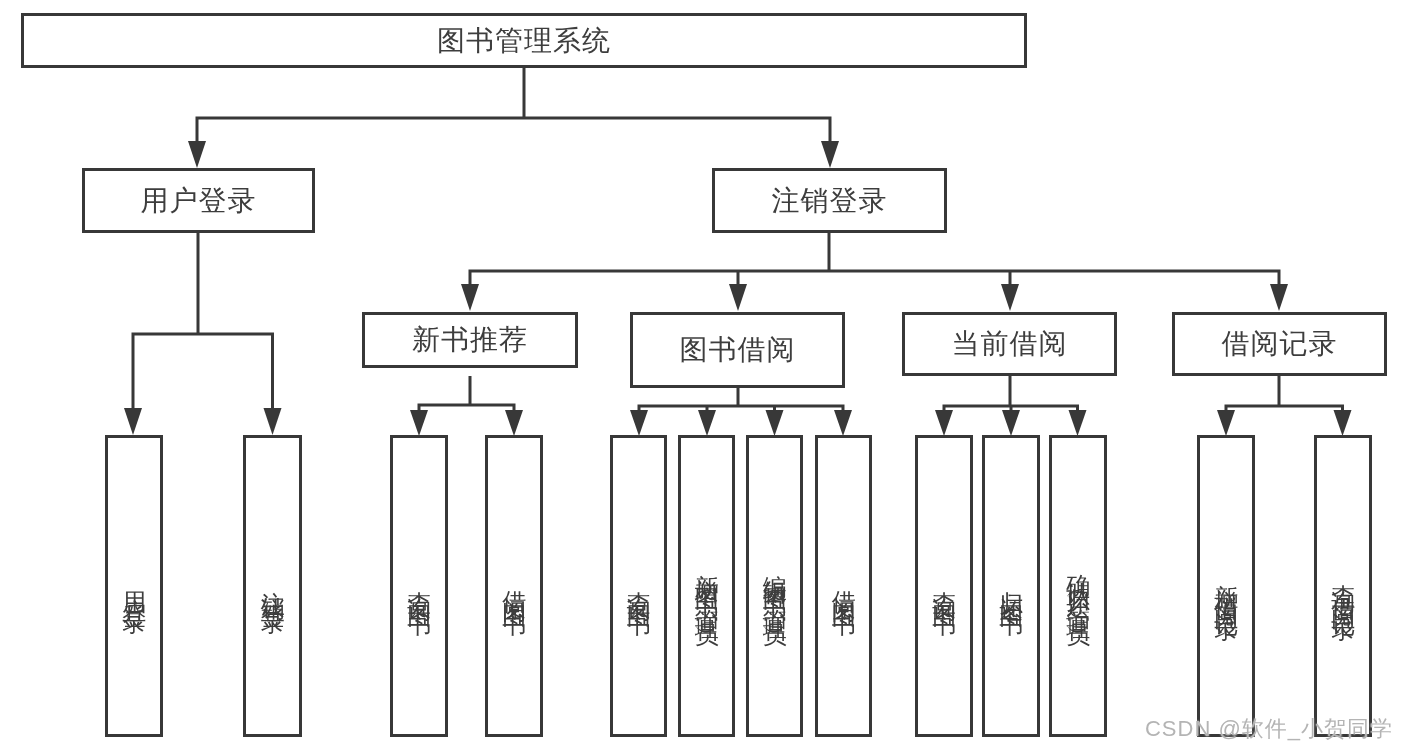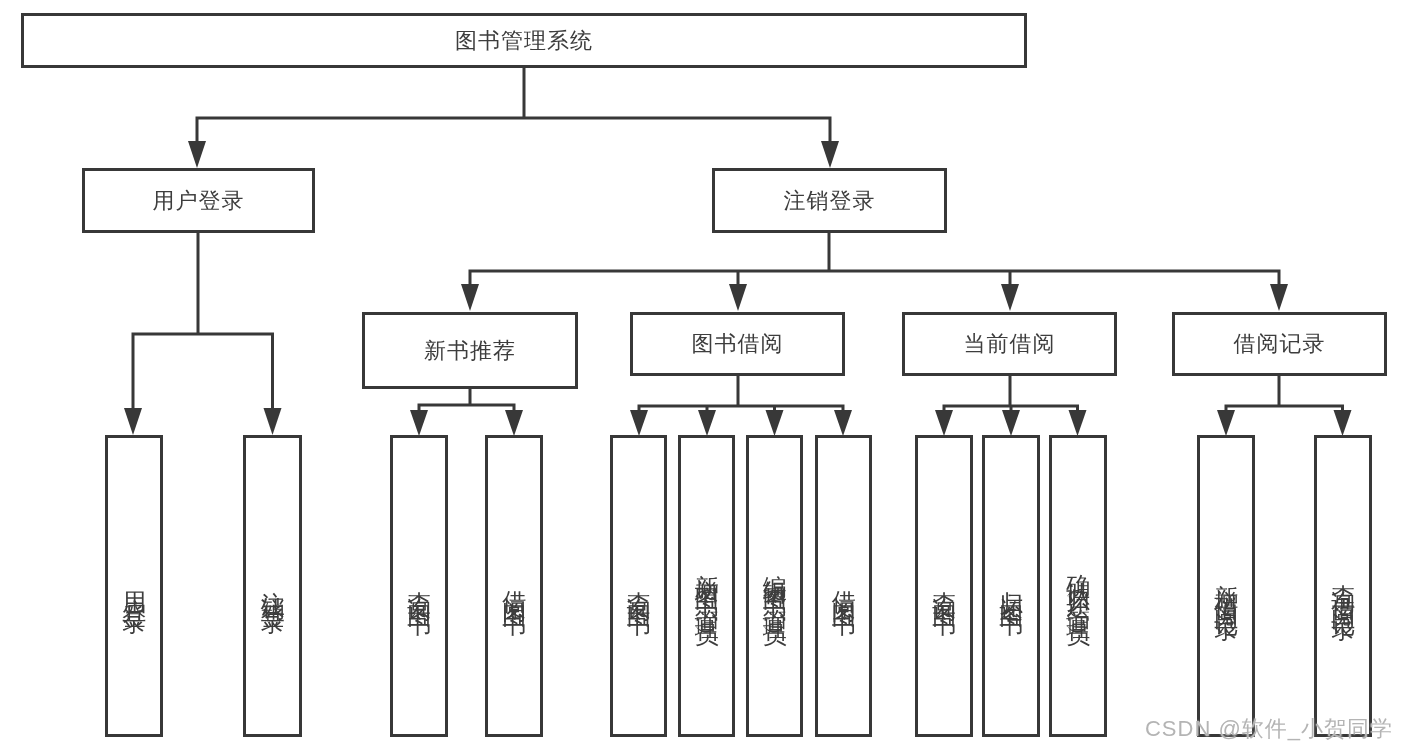--- a/index.html
+++ b/index.html
@@ -14,21 +14,21 @@
   }
   .node{
     position:absolute;
     box-sizing:border-box;
     border:3px solid var(--line);
     background:#ffffff;
     display:flex;
     align-items:center;
     justify-content:center;
     color:var(--text);
-    font-size:22px;
+    font-size:28px;
     letter-spacing:1px;
     white-space:nowrap;
   }
   .leaf{
     position:absolute;
     box-sizing:border-box;
     border:3px solid var(--line);
     background:#ffffff;
     display:flex;
     align-items:center;
@@ -111,22 +111,22 @@
       <polygon points="1217,410 1235,410 1226,436"></polygon>
       <polygon points="1333.5,410 1351.5,410 1342.5,436"></polygon>
     </g>
   </svg>
 
   <div class="node" style="left:21px;top:13px;width:1006px;height:55px;">图书管理系统</div>
 
   <div class="node" style="left:82px;top:168px;width:233px;height:65px;">用户登录</div>
   <div class="node" style="left:712px;top:168px;width:235px;height:65px;">注销登录</div>
 
-  <div class="node" style="left:362px;top:312px;width:216px;height:77px;">新书推荐</div>
-  <div class="node" style="left:630px;top:312px;width:215px;height:64px;">图书借阅</div>
+  <div class="node" style="left:362px;top:312px;width:216px;height:56px;">新书推荐</div>
+  <div class="node" style="left:630px;top:312px;width:215px;height:76px;">图书借阅</div>
   <div class="node" style="left:902px;top:312px;width:215px;height:64px;">当前借阅</div>
   <div class="node" style="left:1172px;top:312px;width:215px;height:64px;">借阅记录</div>
 
   <div class="leaf" style="left:105px;width:58px;">
     <span>用户登录</span>
   </div>
   <div class="leaf" style="left:243px;width:59px;">
     <span>注销登录</span>
   </div>
 

